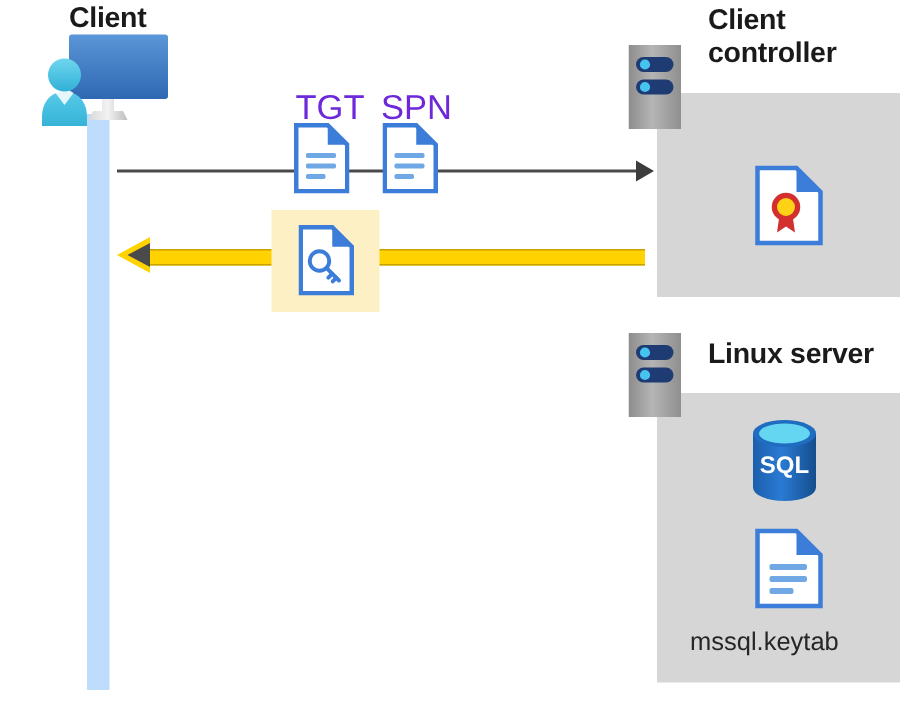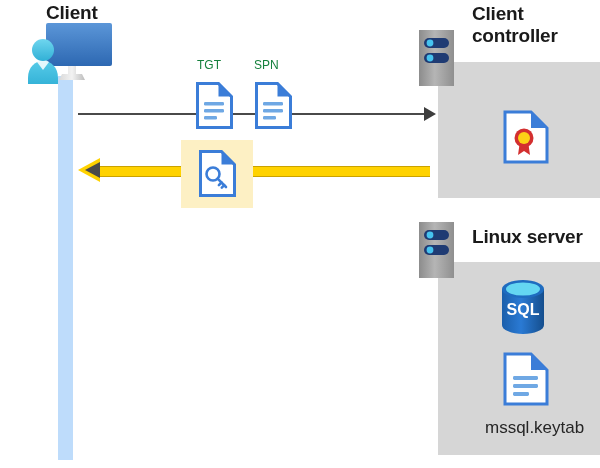--- a/index.html
+++ b/index.html
@@ -49,26 +49,26 @@
   .resp-head-inner{
     left:69px;top:162px;width:0;height:0;
     border-top:8px solid transparent;border-bottom:8px solid transparent;
     border-right:15px solid #4a4a4a;
   }
 
   
   .highlight{left:165px;top:140px;width:72px;height:68px;background:#fdf0c4;}
 
   
-  .doclabel{font-size:12px;color:#15803d;}
+  .doclabel{font-size:23px;color:#6d28d9;}
   .label-tgt{left:181px;top:58px;}
   .label-spn{left:238px;top:58px;}
 
   
-  .caption{font-size:17px;color:#262626;margin-left:25px;}
+  .caption{font-size:17px;color:#262626;}
   .cap-keytab{left:444px;top:418px;}
 
   
   .ico{position:absolute;display:block;}
 </style>
 </head>
 <body>
 
 <div class="stage">
 

